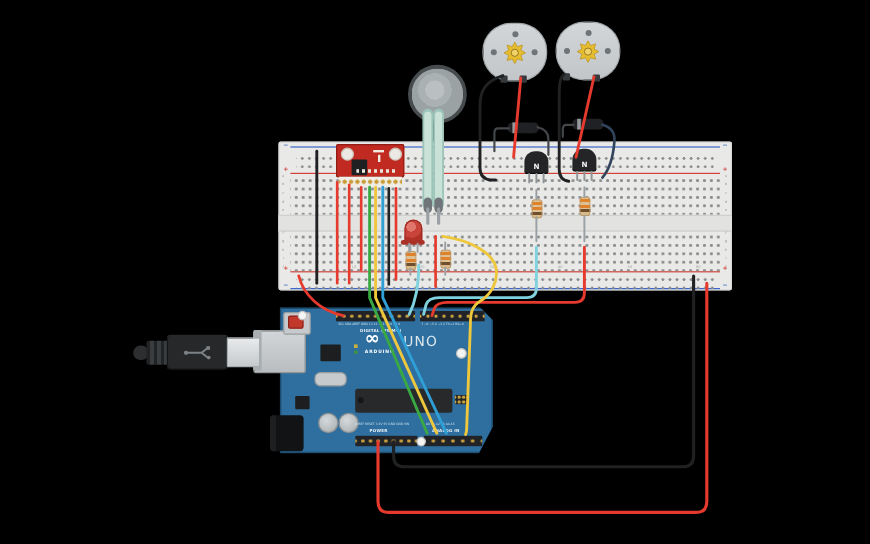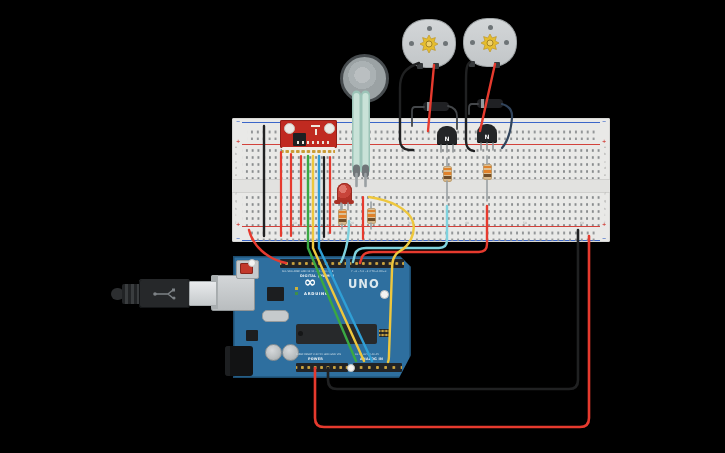--- a/index.html
+++ b/index.html
@@ -62,21 +62,21 @@
              clip-path:polygon(0 0,167px 0,178px 11px,178px 99px,166px 122px,0 122px);
              box-shadow:inset 0 0 0 1.5px rgba(12,44,66,.5);}
   .hdr{background:#212326;border-radius:1px;
        background-image:radial-gradient(circle,#c9a23f 1.3px,transparent 1.6px);}
   .t2{font-size:5px;transform:scale(.5);transform-origin:0 0;white-space:nowrap;color:#cfe0ea;}
   .lbl{font-size:5px;font-weight:bold;transform:scale(.68);transform-origin:0 0;
        white-space:nowrap;color:#e9f0f4;letter-spacing:.3px;}
   .ard-logo{color:#fff;font-size:15px;line-height:13px;font-weight:bold;}
   .ard-brand{color:#fff;font-size:5px;font-weight:bold;letter-spacing:1px;
              transform:scale(.75);transform-origin:0 0;white-space:nowrap;}
-  .ard-model{color:#dce8ee;font-size:11.5px;letter-spacing:1px;font-weight:700;padding-left:12px;}
+  .ard-model{color:#dce8ee;font-size:11.5px;letter-spacing:1px;font-weight:400;}
   .whole{background:#f4f4f2;border:1px solid #c2c2c0;border-radius:50%;}
   .cap{width:15px;height:15px;border-radius:50%;border:1px solid #8c9193;
        background:radial-gradient(circle at 40% 35%,#d6d9db,#b9bec0 60%,#9aa0a2);}
   
   .usb-nub{left:111px;top:288px;width:13px;height:12px;background:#2c2e30;border-radius:6px;}
   .usb-ridge{left:122px;top:284px;width:19px;height:20px;border-radius:2px;
              background:repeating-linear-gradient(90deg,#212325 0 3px,#3a3d3f 3px 6px);}
   .usb-body{left:139px;top:279px;width:51px;height:29px;background:#26282a;border-radius:3px;
             box-shadow:inset 0 1px 0 rgba(255,255,255,.08),inset 0 0 0 1px #141618;}
   .usb-metal{left:189px;top:281px;width:26px;height:23px;border:1px solid #a6abad;border-radius:1px;

